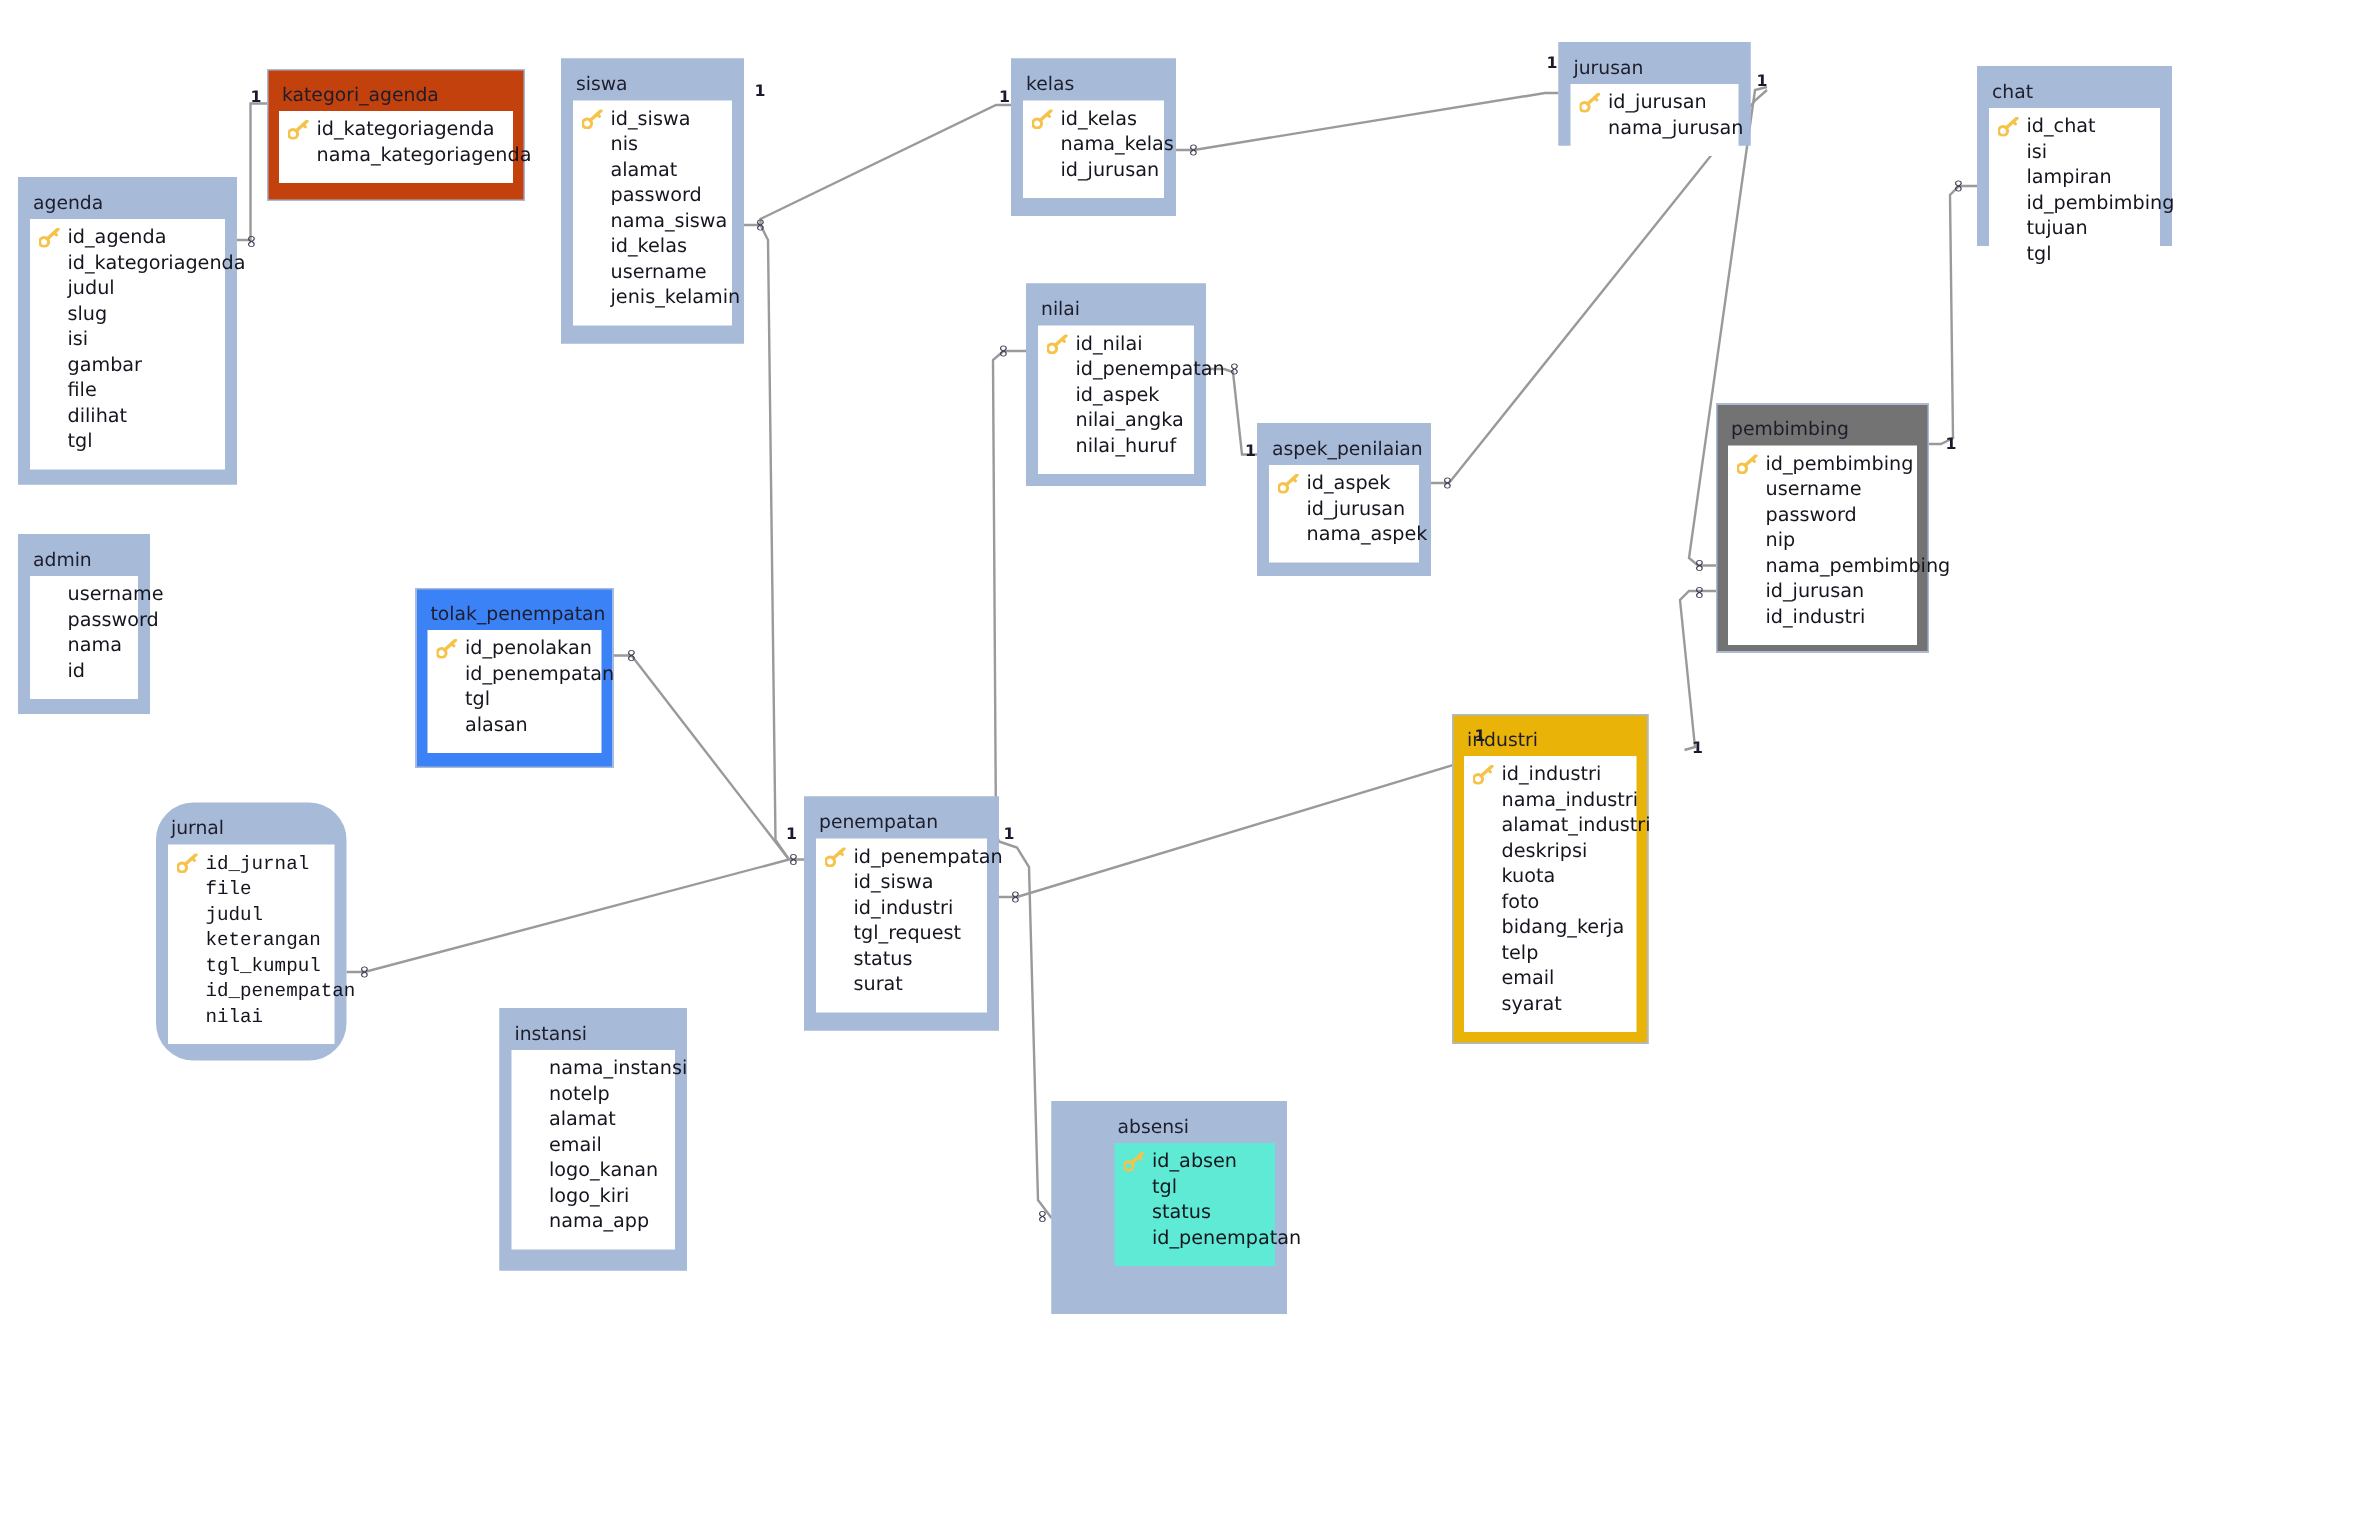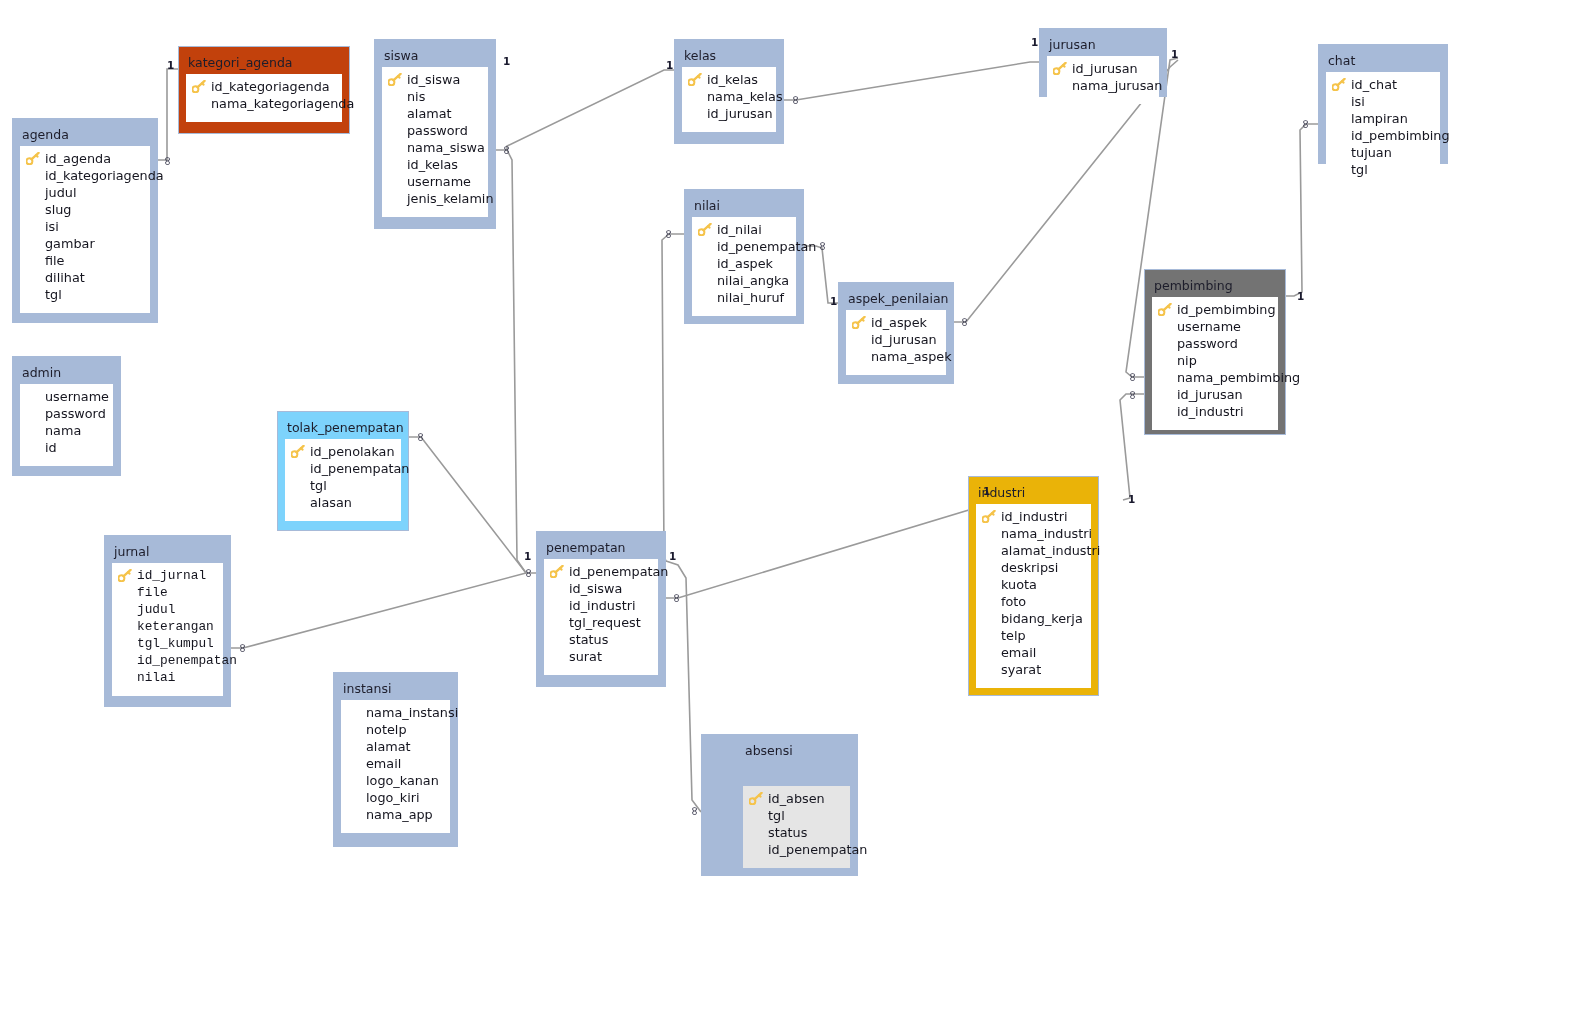--- a/index.html
+++ b/index.html
@@ -343,42 +343,42 @@
           <div class="fieldrow">
             <span class="keyslot"></span>
             <span>id_jurusan</span>
           </div>
           <div class="fieldrow">
             <span class="keyslot"></span>
             <span>id_industri</span>
           </div>
         </div>
       </div>
-      <div class="entity" style="left: 12px; top: 356px; width: 109px; height: 120px; background: rgb(167, 186, 216);">
+      <div class="entity" style="left: 12px; top: 356px; width: 88px; height: 120px; background: rgb(167, 186, 216);">
         <div class="ent-title">admin</div>
         <div class="ent-fields" style="background: rgb(255, 255, 255);">
           <div class="fieldrow">
             <span class="keyslot"></span>
             <span>username</span>
           </div>
           <div class="fieldrow">
             <span class="keyslot"></span>
             <span>password</span>
           </div>
           <div class="fieldrow">
             <span class="keyslot"></span>
             <span>nama</span>
           </div>
           <div class="fieldrow">
             <span class="keyslot"></span>
             <span>id</span>
           </div>
         </div>
       </div>
-      <div class="entity" style="left: 277px; top: 411px; width: 132px; height: 120px; background: #7dd3fc;">
+      <div class="entity" style="left: 277px; top: 392px; width: 132px; height: 120px; background: #3b82f6;">
         <div class="ent-title">tolak_penempatan</div>
         <div class="ent-fields" style="background: rgb(255, 255, 255);">
           <div class="fieldrow">
             <span class="keyslot has-key">
               <svg width="14" height="13" viewBox="0 0 14 13">
                 <circle cx="3.4" cy="9.3" r="3.0" fill="none" stroke="#f5c34a" stroke-width="2"></circle>
                 <path d="M5.4 7.3 L12.6 0.8" stroke="#f5c34a" stroke-width="2.3" stroke-linecap="round"></path>
                 <path d="M10.0 3.2 L11.6 4.6" stroke="#f5c34a" stroke-width="2.1" stroke-linecap="round"></path>
               </svg>
             </span>
@@ -477,21 +477,21 @@
           <div class="fieldrow">
             <span class="keyslot"></span>
             <span>status</span>
           </div>
           <div class="fieldrow">
             <span class="keyslot"></span>
             <span>surat</span>
           </div>
         </div>
       </div>
-      <div class="entity" style="left: 104px; top: 535px; width: 127px; height: 172px; background: rgb(167, 186, 216);">
+      <div class="entity" style="left: 104px; top: 535px; width: 127px; height: 172px; background: rgb(167, 186, 216); border-radius: 25px;">
         <div class="ent-title">jurnal</div>
         <div class="ent-fields" style="background: rgb(255, 255, 255); font-family: Liberation Mono, monospace;">
           <div class="fieldrow">
             <span class="keyslot has-key">
               <svg width="14" height="13" viewBox="0 0 14 13">
                 <circle cx="3.4" cy="9.3" r="3.0" fill="none" stroke="#f5c34a" stroke-width="2"></circle>
                 <path d="M5.4 7.3 L12.6 0.8" stroke="#f5c34a" stroke-width="2.3" stroke-linecap="round"></path>
                 <path d="M10.0 3.2 L11.6 4.6" stroke="#f5c34a" stroke-width="2.1" stroke-linecap="round"></path>
               </svg>
             </span>
@@ -551,21 +551,21 @@
             <span>logo_kiri</span>
           </div>
           <div class="fieldrow">
             <span class="keyslot"></span>
             <span>nama_app</span>
           </div>
         </div>
       </div>
       <div class="entity" style="left: 701px; top: 734px; width: 157px; height: 142px; background: rgb(167, 186, 216); padding-left: 41px;">
         <div class="ent-title">absensi</div>
-        <div class="ent-fields" style="background: #e5e5e5; margin-top: 24px;">
+        <div class="ent-fields" style="background: #5eead4;">
           <div class="fieldrow">
             <span class="keyslot has-key">
               <svg width="14" height="13" viewBox="0 0 14 13">
                 <circle cx="3.4" cy="9.3" r="3.0" fill="none" stroke="#f5c34a" stroke-width="2"></circle>
                 <path d="M5.4 7.3 L12.6 0.8" stroke="#f5c34a" stroke-width="2.3" stroke-linecap="round"></path>
                 <path d="M10.0 3.2 L11.6 4.6" stroke="#f5c34a" stroke-width="2.1" stroke-linecap="round"></path>
               </svg>
             </span>
             <span>id_absen</span>
           </div>

